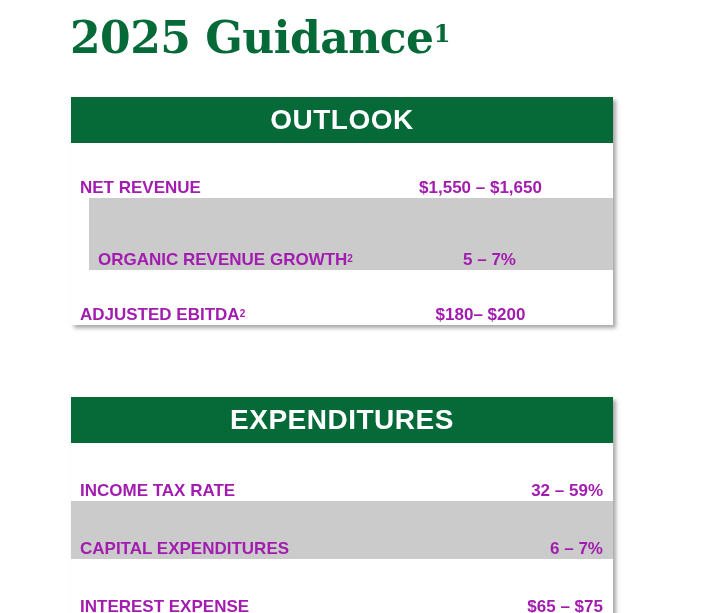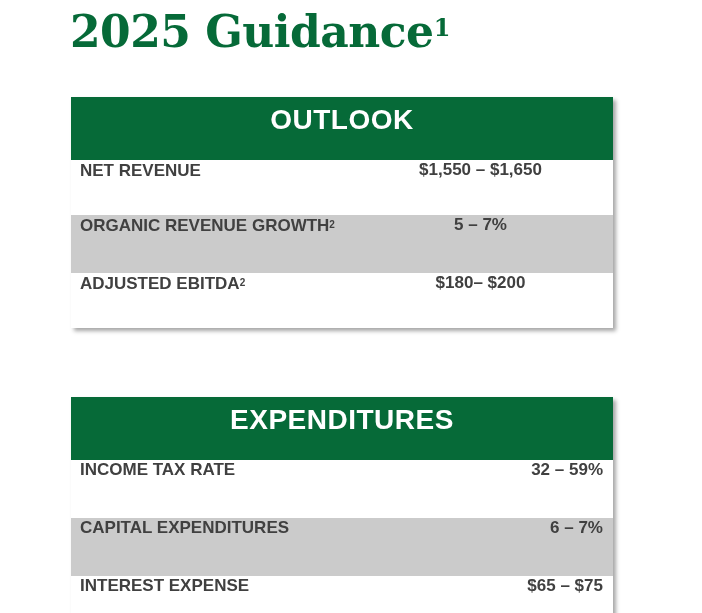--- a/index.html
+++ b/index.html
@@ -1,26 +1,26 @@
 <!DOCTYPE html>
 <html><head>
 <meta charset="utf-8">
 <style>
   html, body { margin:0; padding:0; }
   body { width:702px; height:613px; background:#ffffff; position:relative; overflow:hidden; font-family:"Liberation Sans", sans-serif; }
-  .title { position:absolute; left:70px; top:2px; margin:0; font-family:"DejaVu Serif", serif; font-weight:bold; font-size:44px; letter-spacing:-0.5px; color:#066a38; line-height:60px; }
+  .title { position:absolute; left:70px; top:8px; margin:0; font-family:"DejaVu Serif", serif; font-weight:bold; font-size:44px; letter-spacing:-0.5px; color:#066a38; line-height:60px; }
   .title sup { font-size:24px; vertical-align:top; position:relative; top:-4px; }
   .box { position:absolute; left:71px; width:542px; background:#fff; box-shadow:3px 3px 4px rgba(0,0,0,0.35); }
   .box.outlook { top:97px; }
   .box.assump { top:397px; }
-  .hdr { background:#066a38; color:#fff; text-align:center; font-weight:bold; font-size:28px; letter-spacing:0.5px; line-height:46px; height:63px; }
-  .row { display:flex; align-items:flex-start; font-weight:bold; font-size:17px; color:#404040; }
+  .hdr { background:#066a38; color:#fff; text-align:center; font-weight:bold; font-size:28px; letter-spacing:0.5px; line-height:46px; height:46px; }
+  .row { display:flex; align-items:flex-end; font-weight:bold; font-size:17px; color:#a21caf; }
   .row.gray { background:#cbcbcb; }
   .outlook .row { height:55px; }
-  .outlook .row.tall { height:58px; }
+  .outlook .row.tall { height:72px;margin-left:18px; }
   .outlook .lbl { width:268px; padding-left:9px; line-height:21px; }
   .outlook .val { flex:1; text-align:center; }
   .assump .row { height:58px; }
   .assump .lbl { flex:1; padding-left:9px; }
   .assump .val { padding-right:10px; text-align:right; }
   .row sup { font-size:10px; vertical-align:top; position:relative; top:-1px; }
 </style>
 </head>
 <body>
 

